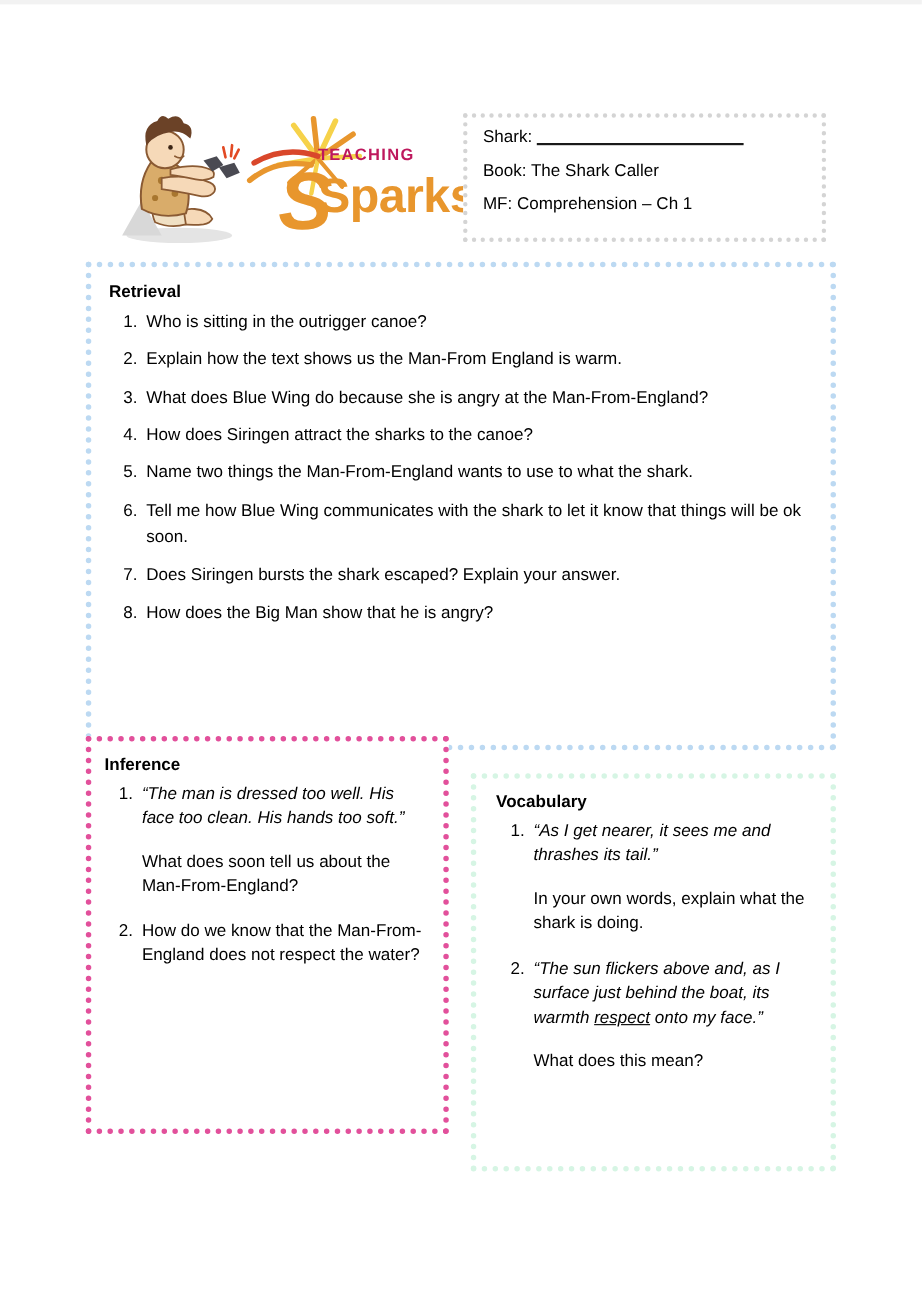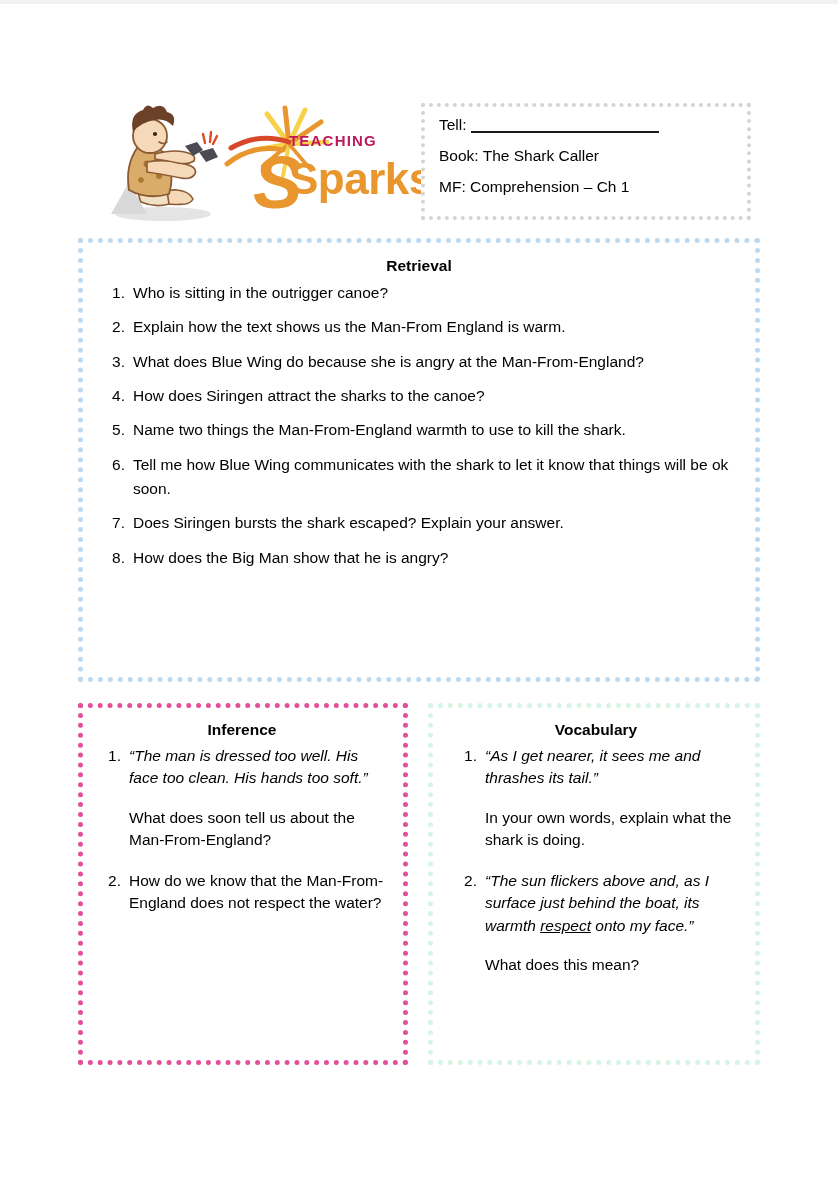--- a/index.html
+++ b/index.html
@@ -71,21 +71,20 @@
     margin-left: 4px;
   }
 
   
   .section-box {
     position: absolute;
     background: #ffffff;
     box-sizing: border-box;
   }
   .section-title {
-    text-align: center;
     font-weight: bold;
     font-size: 15.5px;
     margin: 0 0 6px 0;
   }
   ol.qlist {
     list-style: none;
     margin: 0;
     padding: 0;
   }
   ol.qlist > li {
@@ -112,21 +111,21 @@
     border: 5px dotted #bcd9f2;
     padding: 14px 16px 0 16px;
   }
   #retrieval-box ol.qlist > li {
     margin-bottom: 10px;
   }
 
   
   #inference-box {
     left: 78px;
-    top: 703px;
+    top: 669px;
     width: 330px;
     height: 362px;
     border: 5px dotted #e2509b;
     padding: 13px 14px 0 12px;
   }
   #inference-box ol.qlist > li {
     margin-bottom: 4px;
     line-height: 1.45;
   }
 
@@ -204,35 +203,35 @@
         <path d="M124 62 q24 -20 56 -14" fill="none" stroke="#e8962d" stroke-width="5" stroke-linecap="round"></path>
 
         <text x="150" y="106" font-family="'Liberation Sans', sans-serif" font-size="74" font-weight="bold" font-style="italic" fill="#e8962d">S</text>
       </svg>
       <div style="position:absolute; left:186px; top:30px; font-size:15px; letter-spacing:1.2px; color:#be185d; font-weight:600;">TEACHING</div>
       <div style="position:absolute; left:186px; top:52px; font-size:44px; color:#e8962d; font-weight:bold; letter-spacing:-0.5px;">Sparks</div>
     </div>
 
     <div class="info-box">
       <div class="info-line">
-        <span>Tell:</span><span class="name-rule"></span>
+        <span>Shark:</span><span class="name-rule"></span>
       </div>
       <div class="info-line">Book: The Shark Caller</div>
       <div class="info-line">MF: Comprehension – Ch 1</div>
     </div>
   </div>
 
   <div class="section-box" id="retrieval-box">
     <div class="section-title">Retrieval</div>
     <ol class="qlist">
       <li><span class="num">1.</span><span>Who is sitting in the outrigger canoe?</span></li>
       <li><span class="num">2.</span><span>Explain how the text shows us the Man-From England is warm.</span></li>
       <li><span class="num">3.</span><span>What does Blue Wing do because she is angry at the Man-From-England?</span></li>
       <li><span class="num">4.</span><span>How does Siringen attract the sharks to the canoe?</span></li>
-      <li><span class="num">5.</span><span>Name two things the Man-From-England warmth to use to kill the shark.</span></li>
+      <li><span class="num">5.</span><span>Name two things the Man-From-England wants to use to what the shark.</span></li>
       <li><span class="num">6.</span><span>Tell me how Blue Wing communicates with the shark to let it know that things will be ok soon.</span></li>
       <li><span class="num">7.</span><span>Does Siringen bursts the shark escaped? Explain your answer.</span></li>
       <li><span class="num">8.</span><span>How does the Big Man show that he is angry?</span></li>
     </ol>
   </div>
 
   <div class="section-box" id="inference-box">
     <div class="section-title">Inference</div>
     <ol class="qlist">
       <li>

